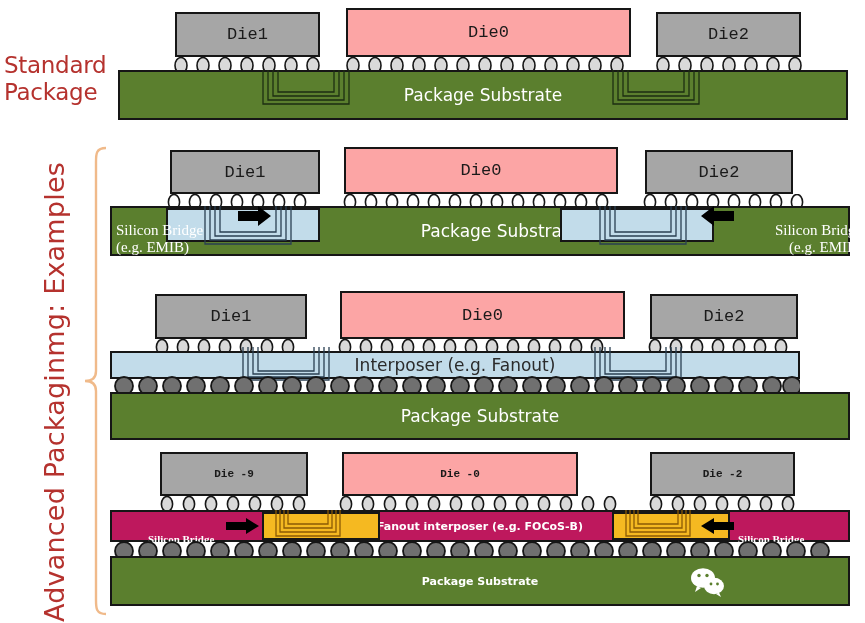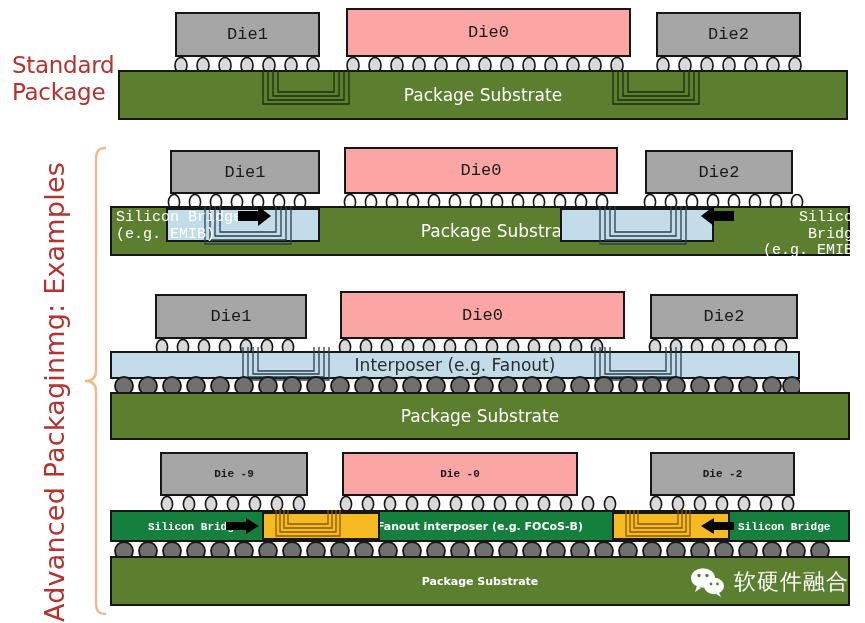--- a/index.html
+++ b/index.html
@@ -12,21 +12,21 @@
   .abs{position:absolute;box-sizing:border-box;}
 
   
   .redlabel{
     color:#b5322e;
     font-family:"DejaVu Sans",sans-serif;
     font-weight:400;
     line-height:1.18;
     white-space:pre-line;
   }
-  #std-pkg-label{left:12px;top:52px;width:112px;font-size:23px;letter-spacing:-0.3px;}
+  #std-pkg-label{left:4px;top:52px;width:112px;font-size:23px;letter-spacing:-0.3px;}
 
   #adv-pkg-label{
     left:-176px;top:372px;width:470px;height:40px;
     transform:rotate(-90deg);
     font-size:27px;
     text-align:center;
     letter-spacing:0.2px;
   }
 
   
@@ -41,35 +41,35 @@
   }
   .die.gray{background:#a6a6a6;}
   .die.green{background:#fca5a5;}
   .die .lbl{font-size:17px;font-family:Liberation Mono, monospace;}
   .die.small .lbl{font-size:11px;font-weight:bold;}
 
   
   .slab{border:2px solid #161616;display:flex;align-items:center;justify-content:center;}
   .slab.substrate{background:#5b7f2e;}
   .slab.interposer{background:#c2dcea;}
-  .slab.fanout{background:#15803d;align-items:center;}
+  .slab.fanout{background:#be185d;align-items:center;}
   .slab .lbl{color:#ffffff;font-family:"DejaVu Sans",sans-serif;}
 
   .sub-txt-lg{font-size:17px;}
   .sub-txt-md{font-size:15px;}
   .sub-txt-sm{font-size:11px;font-weight:bold;}
 
   
   .bridge{border:2px solid #161616;}
   .bridge.blue{background:#c2dcea;}
   .bridge.orange{background:#f5b921;}
 
   
-  .ovl{position:absolute;color:#ffffff;font-family:Liberation Mono, monospace;
-       line-height:1.1;white-space:pre-line;}
+  .ovl{position:absolute;color:#ffffff;font-family:Liberation Serif, serif;
+       line-height:1.1;white-space:pre-line;margin-top:12px;}
 
   
   .balls{position:absolute;}
 
   
   .arrow{position:absolute;}
 
   
   #wechat-badge{left:690px;top:562px;width:168px;height:40px;
                 display:flex;align-items:center;gap:8px;}
@@ -448,17 +448,16 @@
       <svg width="36" height="30" viewBox="0 0 36 30">
         <ellipse cx="13" cy="11" rx="12" ry="9.8" fill="#ffffff"></ellipse>
         <path d="M7 19 L5 25 L11 21 Z" fill="#ffffff"></path>
         <circle cx="9" cy="8.5" r="1.7" fill="#5b7f2e"></circle>
         <circle cx="17" cy="8.5" r="1.7" fill="#5b7f2e"></circle>
         <ellipse cx="24" cy="19" rx="10" ry="8.2" fill="#ffffff"></ellipse>
         <path d="M29 25.5 L31 30 L26 27 Z" fill="#ffffff"></path>
         <circle cx="21" cy="17" r="1.4" fill="#5b7f2e"></circle>
         <circle cx="27.5" cy="17" r="1.4" fill="#5b7f2e"></circle>
       </svg>
-      <span class="wtxt">软硬件融合</span>
     </div>
   </div>
 
 </div>
 
 </body></html>

